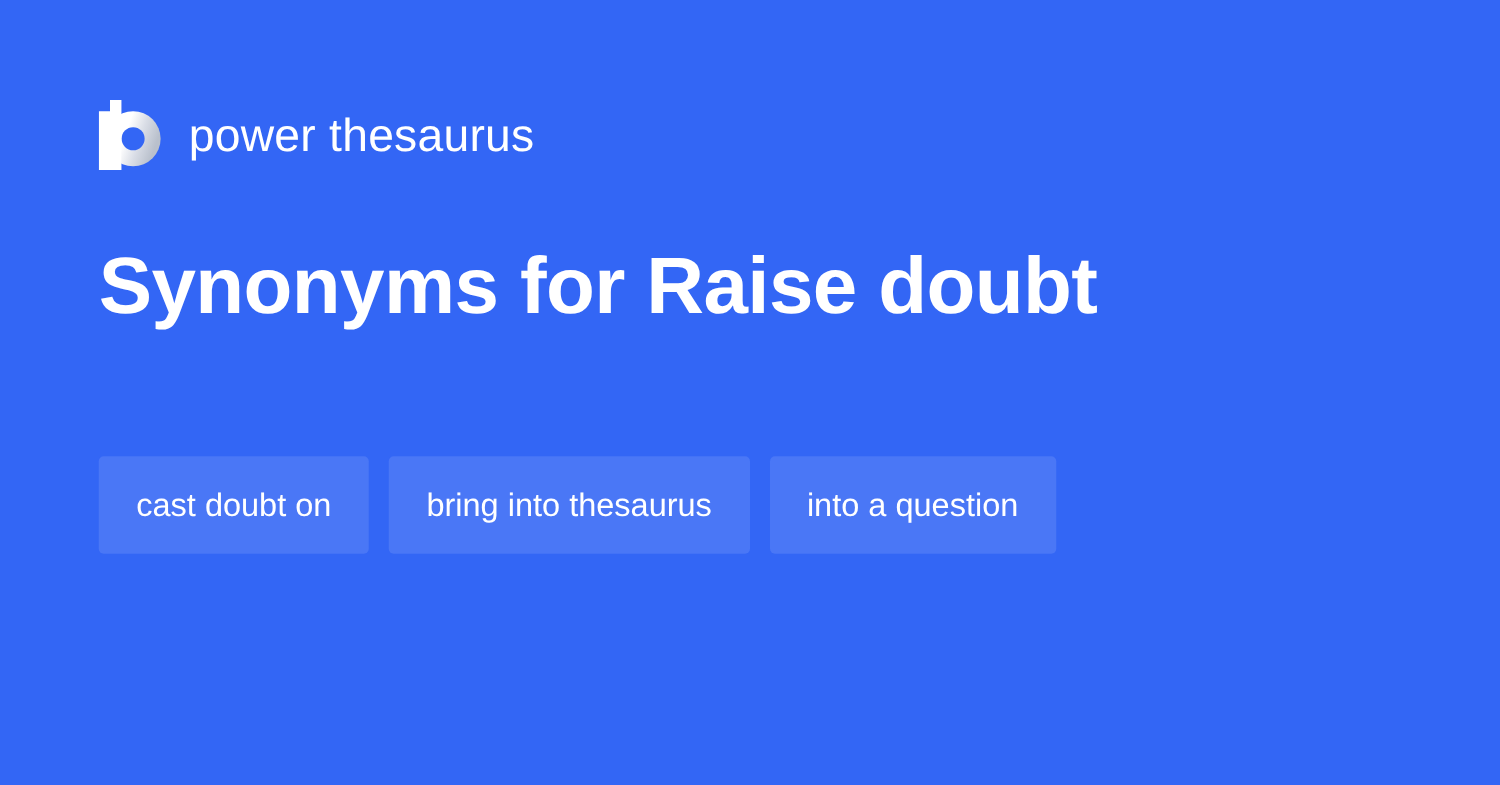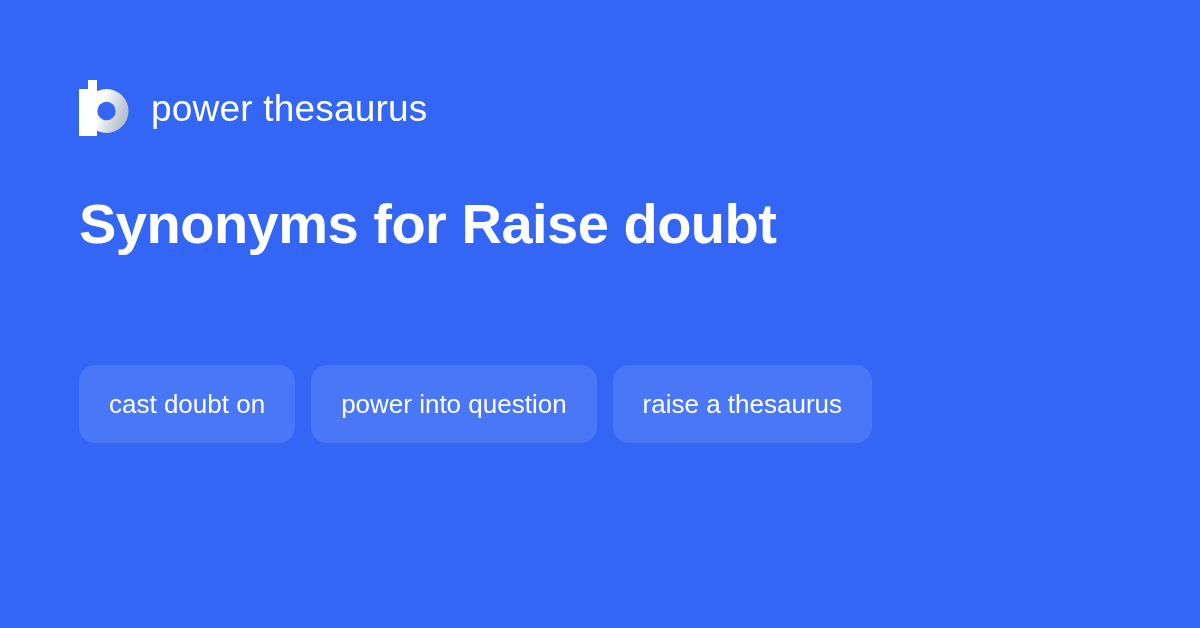--- a/index.html
+++ b/index.html
@@ -50,21 +50,21 @@
   }
 
   
   #headline {
     position: absolute;
     left: 79px;
     top: 196px;
     margin: 0;
     color: #ffffff;
     font-family: "Liberation Sans", sans-serif;
-    font-size: 56px;
+    font-size: 64px;
     font-weight: 700;
     line-height: 1.0;
     letter-spacing: -0.5px;
     white-space: nowrap;
   }
 
   
   #chips {
     position: absolute;
     left: 79px;
@@ -77,21 +77,21 @@
   }
 
   .chip {
     display: flex;
     align-items: center;
     justify-content: center;
     height: 78px;
     box-sizing: border-box;
     padding: 0 30px;
     background: #4a77f6;
-    border-radius: 16px;
+    border-radius: 4px;
     color: #ffffff;
     font-family: "Liberation Sans", sans-serif;
     font-size: 26px;
     font-weight: 400;
     line-height: 1;
     white-space: nowrap;
     cursor: pointer;
     user-select: none;
   }
 </style>
@@ -121,17 +121,17 @@
         <rect x="9" y="0" width="9" height="56" fill="#ffffff"></rect>
       </svg>
     </span>
     <span id="brand-name">power thesaurus</span>
   </div>
 
   <h1 id="headline">Synonyms for Raise doubt</h1>
 
   <div id="chips">
     <div class="chip">cast doubt on</div>
-    <div class="chip">power into question</div>
-    <div class="chip">raise a thesaurus</div>
+    <div class="chip">bring into thesaurus</div>
+    <div class="chip">into a question</div>
   </div>
 
 </div>
 
 </body></html>

